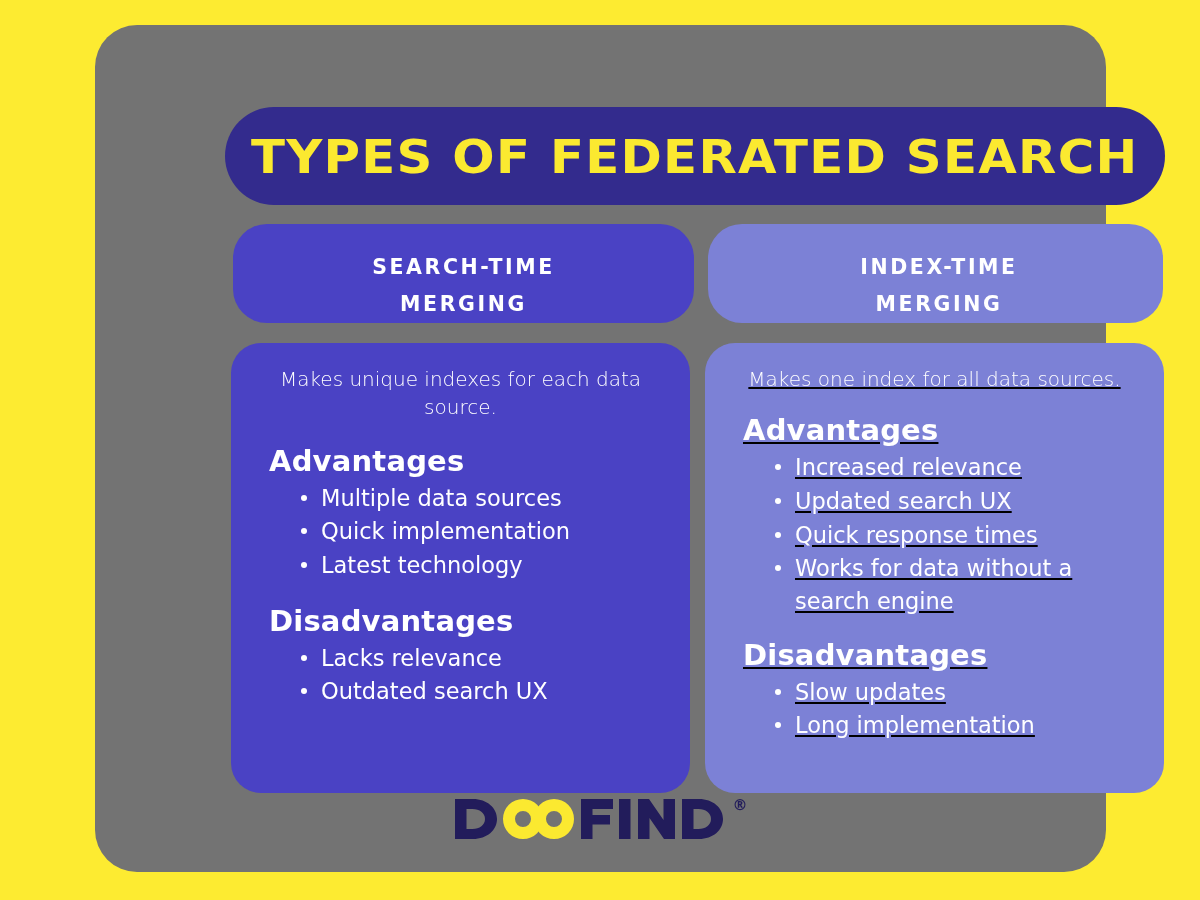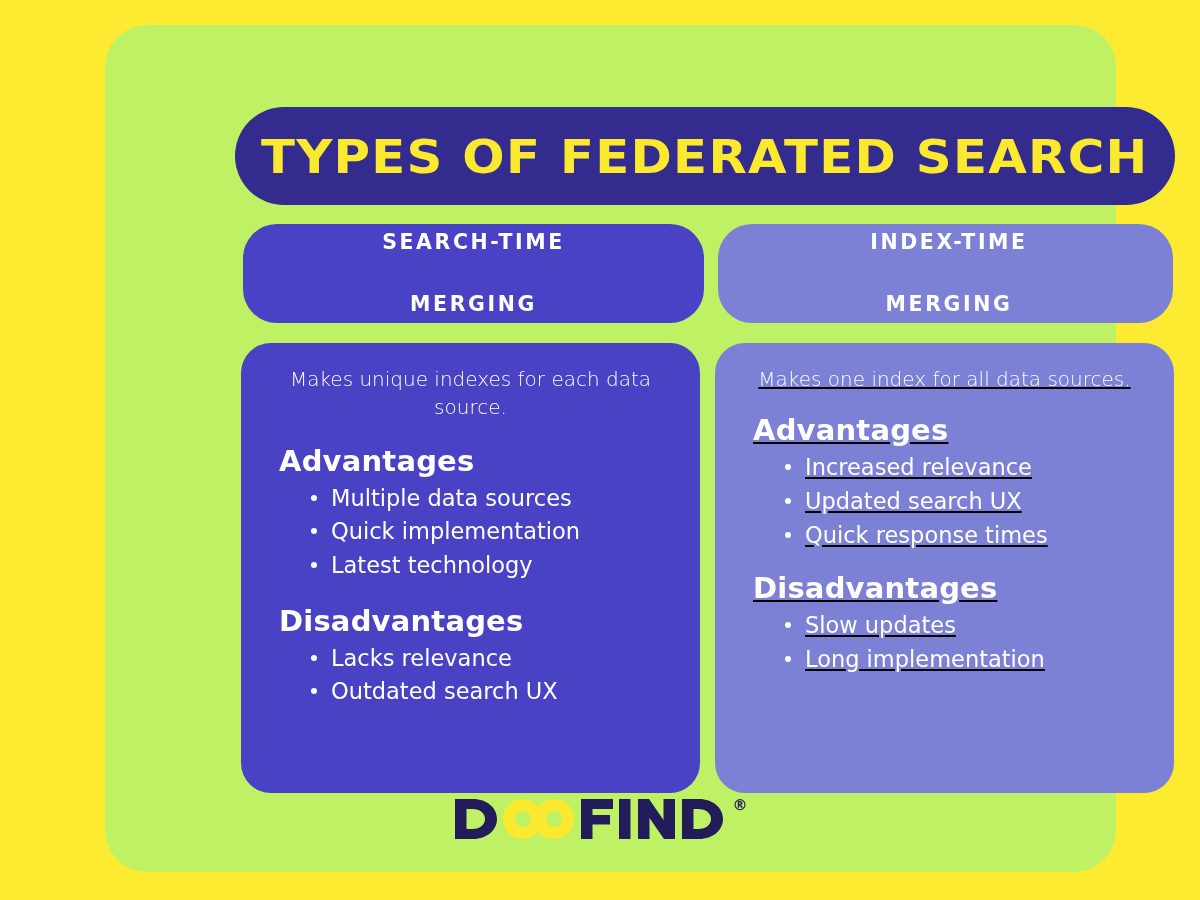--- a/index.html
+++ b/index.html
@@ -55,21 +55,21 @@
 
   
   .col-head {
     position: absolute;
     top: 199px;
     height: 99px;
     border-radius: 34px;
     display: flex;
     flex-direction: column;
     align-items: center;
-    justify-content: space-between;
+    justify-content: flex-end;
   }
   .col-head.left  { left: 138px; width: 461px; background: #4A42C4; }
   .col-head.right { left: 613px; width: 455px; background: #7C81D6; padding-left: 7px; }
 
   .col-head-line {
     color: #FFFFFF;
     font-family: "DejaVu Sans", sans-serif;
     font-weight: bold;
     font-size: 20.5px;
     letter-spacing: 2.6px;
@@ -163,21 +163,21 @@
     font-size: 15px;
     font-weight: bold;
     line-height: 1;
     margin-left: 2px;
     margin-top: 2px;
   }
 </style>
 </head>
 <body style="background: rgb(253, 235, 49);">
 
-<div class="card" style="background: #bef264; margin-left: 10px;">
+<div class="card" style="background: #737373;">
 
   <div class="title-banner" style="background: rgb(51, 43, 141);">
     <div class="title-text" style="color: rgb(251, 233, 48);">TYPES OF FEDERATED SEARCH</div>
   </div>
 
   <div class="col-head left" style="background: rgb(74, 66, 196);">
     <div class="col-head-line">SEARCH-TIME</div>
     <div class="col-head-line">MERGING</div>
   </div>
 
@@ -209,20 +209,21 @@
 
   <div class="panel right" style="background: rgb(124, 129, 214); text-decoration: underline;">
     <div class="panel-intro">Makes one index for all data sources.</div>
 
     <div class="section tight">
       <div class="section-title">Advantages</div>
       <ul class="bullets">
         <li>Increased relevance</li>
         <li>Updated search UX</li>
         <li>Quick response times</li>
+        <li>Works for data without a search engine</li>
       </ul>
     </div>
 
     <div class="section tight">
       <div class="section-title">Disadvantages</div>
       <ul class="bullets">
         <li>Slow updates</li>
         <li>Long implementation</li>
       </ul>
     </div>

